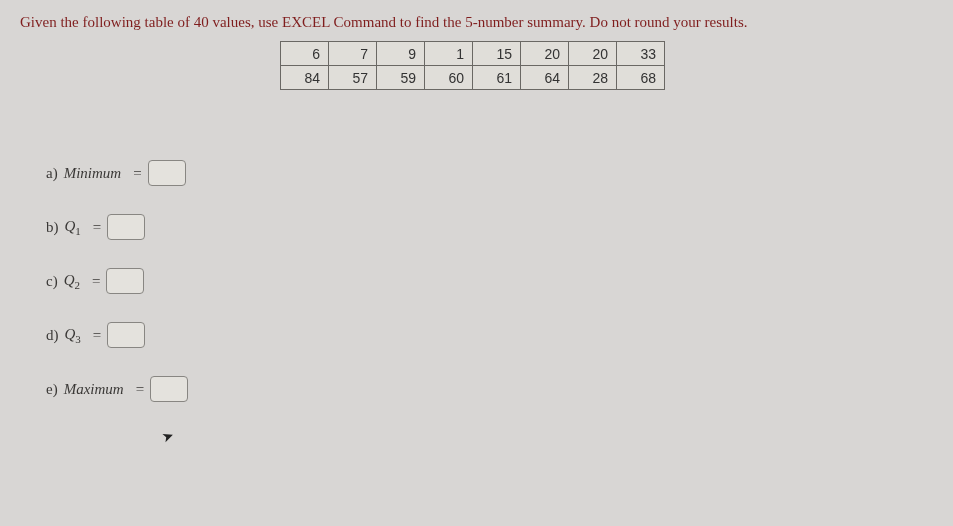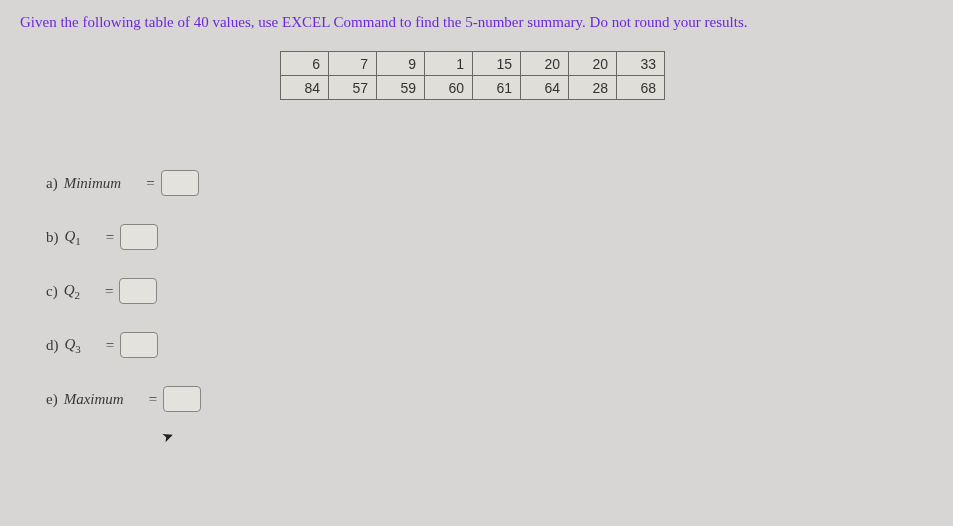--- a/index.html
+++ b/index.html
@@ -13,22 +13,22 @@
       background: #d8d6d4;
       font-family: Georgia, 'Times New Roman', serif;
       color: #3a3836;
       padding: 12px 20px;
       position: relative;
       overflow: hidden;
     }
     .instruction {
       font-size: 15px;
       line-height: 1.4;
-      margin-bottom: 18px;
-      color: #6d28d9;
+      margin-bottom: 8px;
+      color: #7f1d1d;
       font-weight: 500;
     }
     .data-table {
       border-collapse: collapse;
       margin-left: 260px;
       margin-bottom: 70px;
     }
     .data-table td {
       border: 1px solid #6a6864;
       width: 48px;
@@ -47,21 +47,21 @@
       display: flex;
       align-items: center;
       margin-bottom: 28px;
       font-size: 15px;
     }
     .answer-label {
       margin-right: 6px;
       font-weight: 500;
     }
     .answer-var {
-      margin-right: 19px;
+      margin-right: 6px;
       font-style: italic;
     }
     .sub {
       font-size: 11px;
       vertical-align: sub;
       font-style: normal;
     }
     .equals {
       margin: 0 6px;
     }

